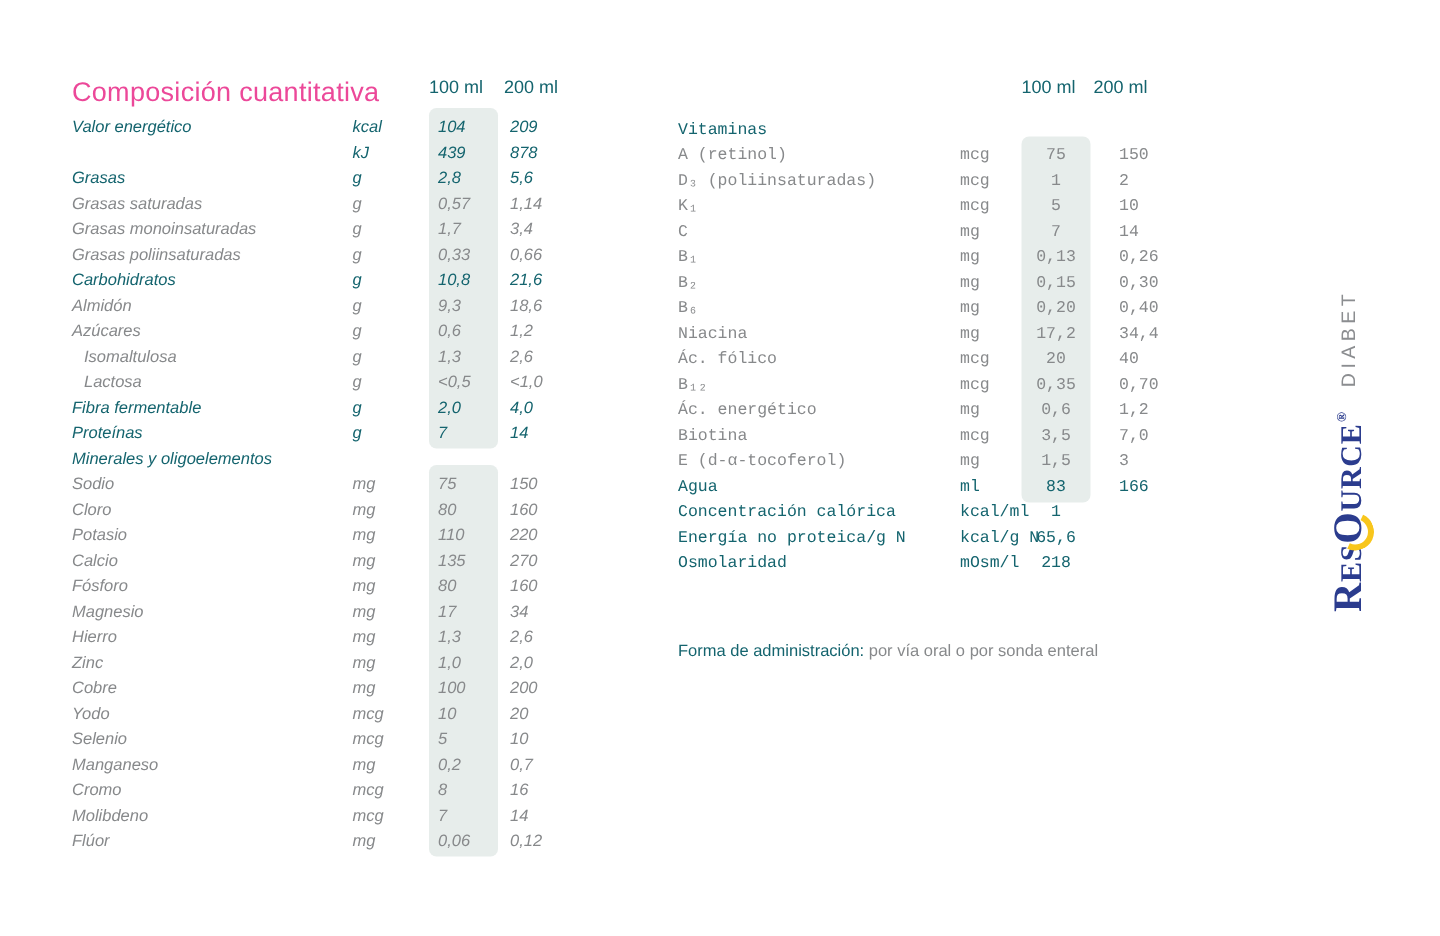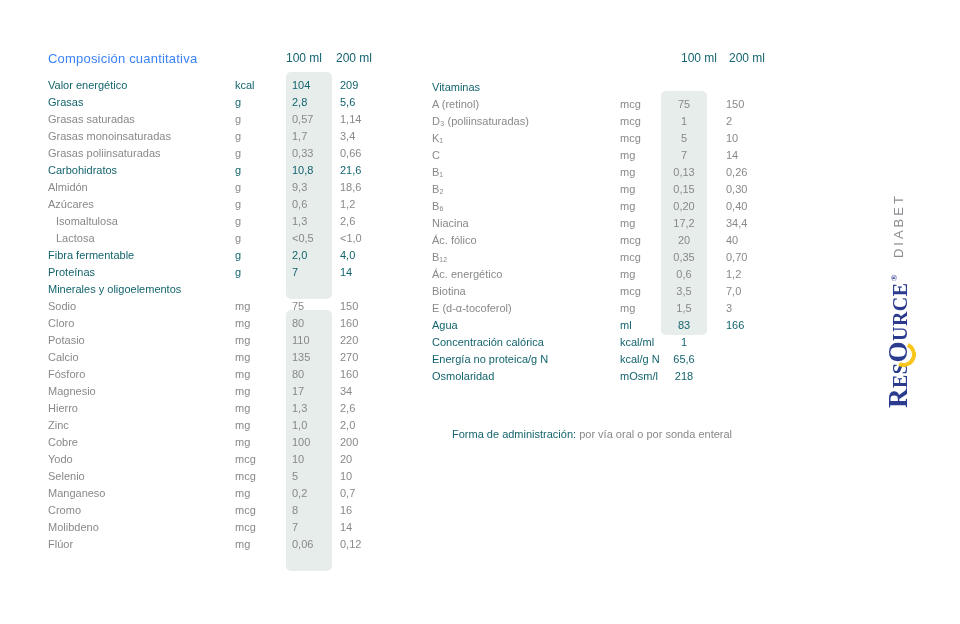--- a/index.html
+++ b/index.html
@@ -5,35 +5,35 @@
   html,body{margin:0;padding:0;}
   body{
     width:960px;height:624px;background:#ffffff;overflow:hidden;position:relative;
     font-family:"Liberation Sans","DejaVu Sans",sans-serif;
     -webkit-font-smoothing:antialiased;
   }
   .teal{color:#14646e;}
   .gray{color:#87898b;}
 
   
-  .hdr{position:absolute;top:51px;height:16px;font-size:13px;color:#3b82f6;white-space:nowrap;}
+  .hdr{position:absolute;top:51px;height:16px;font-size:18px;color:#ec4899;white-space:nowrap;}
   .hdr.title{left:48px;letter-spacing:.2px;}
   .colhdr{position:absolute;top:51px;width:46px;text-align:left;font-size:12px;color:#14646e;white-space:nowrap;}
 
   
   .tbl{position:absolute;font-size:11px;color:#87898b;}
   .tbl.lt{left:48px;top:76px;width:345px;}
-  .tbl.rt{left:432px;top:78px;width:335px;}
+  .tbl.rt{left:452px;top:78px;width:335px;font-family:Liberation Mono, monospace;}
   .shade{position:absolute;background:#e7edeb;border-radius:5px;z-index:0;}
   .lt .shade1{left:238px;top:-4px;width:46px;height:227px;}
   .lt .shade2{left:238px;top:234px;width:46px;height:261px;}
   .rt .shade1{left:229px;top:13px;width:46px;height:244px;}
 
   .row{position:relative;z-index:1;display:grid;height:17px;align-items:center;white-space:nowrap;}
-  .lt .row{grid-template-columns:187px 51px 54px 1fr;}
+  .lt .row{grid-template-columns:187px 51px 54px 1fr;font-style:italic;}
   .rt .row{grid-template-columns:188px 41px 46px 1fr;}
   .lt .c-v100{padding-left:6px;}
   .rt .c-v100{text-align:center;}
   .rt .c-v200{padding-left:19px;}
   .row.t, .row.t .c-unit, .row.section, .row.single{color:#14646e;}
   .row.indent .c-label{padding-left:8px;}
 
   
   .footer{position:absolute;left:452px;top:428px;font-size:11px;white-space:nowrap;}
 
@@ -70,20 +70,26 @@
   <div class="shade shade1"></div>
   <div class="shade shade2"></div>
 
     <div class="row t">
       <span class="c-label">Valor energético</span>
       <span class="c-unit">kcal</span>
       <span class="c-v100">104</span>
       <span class="c-v200">209</span>
     </div>
 
+    <div class="row t">
+      <span class="c-label"></span>
+      <span class="c-unit">kJ</span>
+      <span class="c-v100">439</span>
+      <span class="c-v200">878</span>
+    </div>
 
     <div class="row t">
       <span class="c-label">Grasas</span>
       <span class="c-unit">g</span>
       <span class="c-v100">2,8</span>
       <span class="c-v200">5,6</span>
     </div>
 
     <div class="row">
       <span class="c-label">Grasas saturadas</span>

